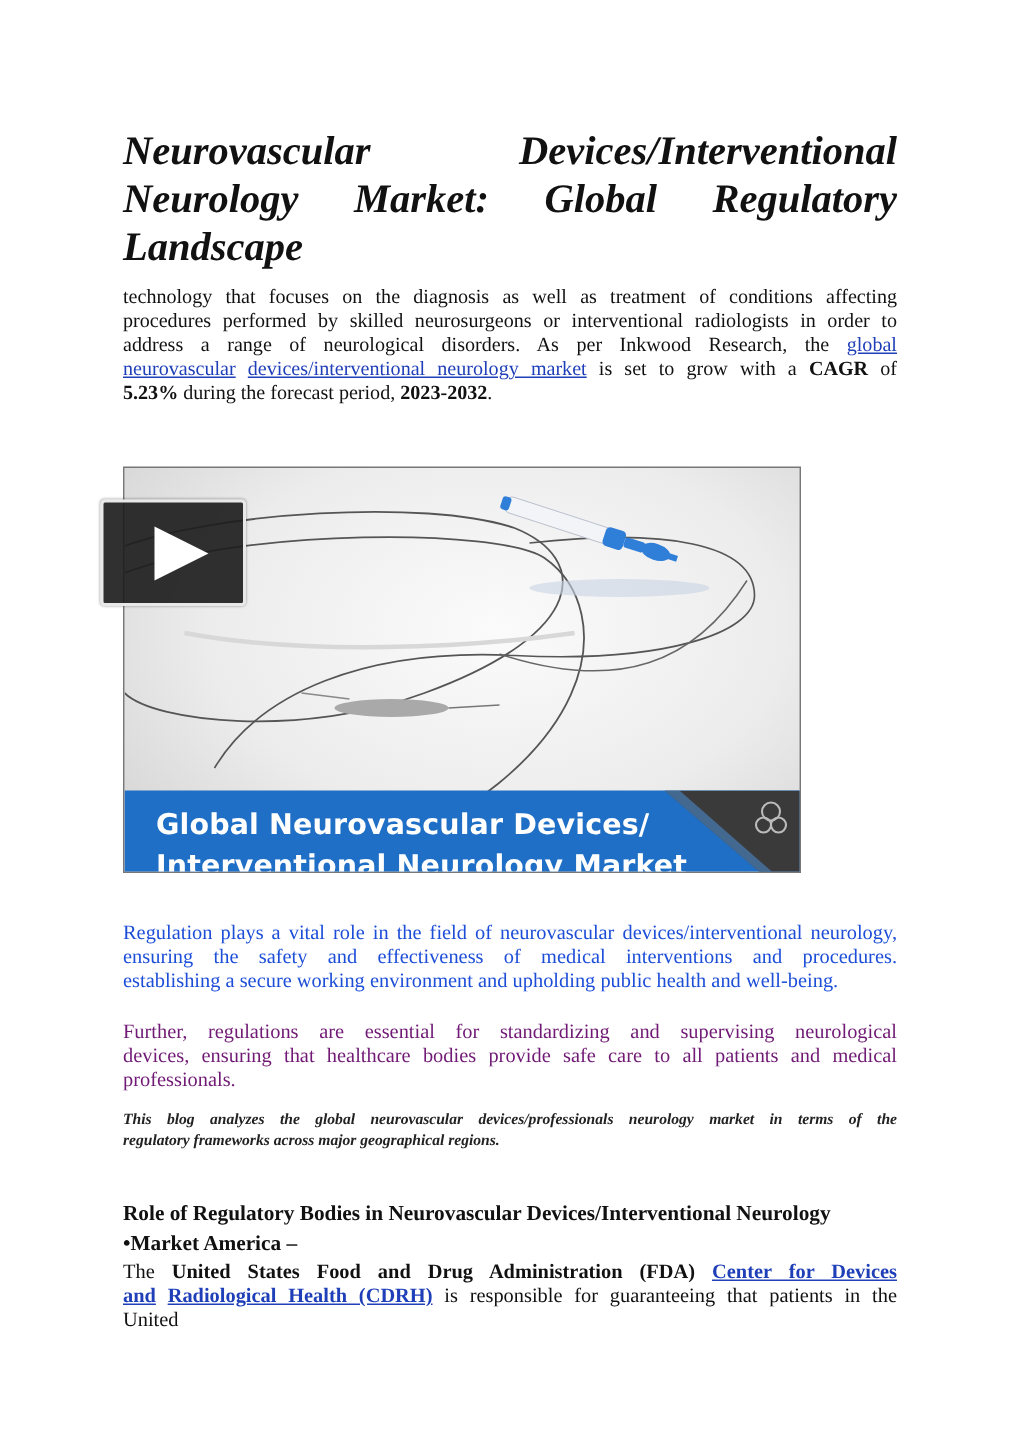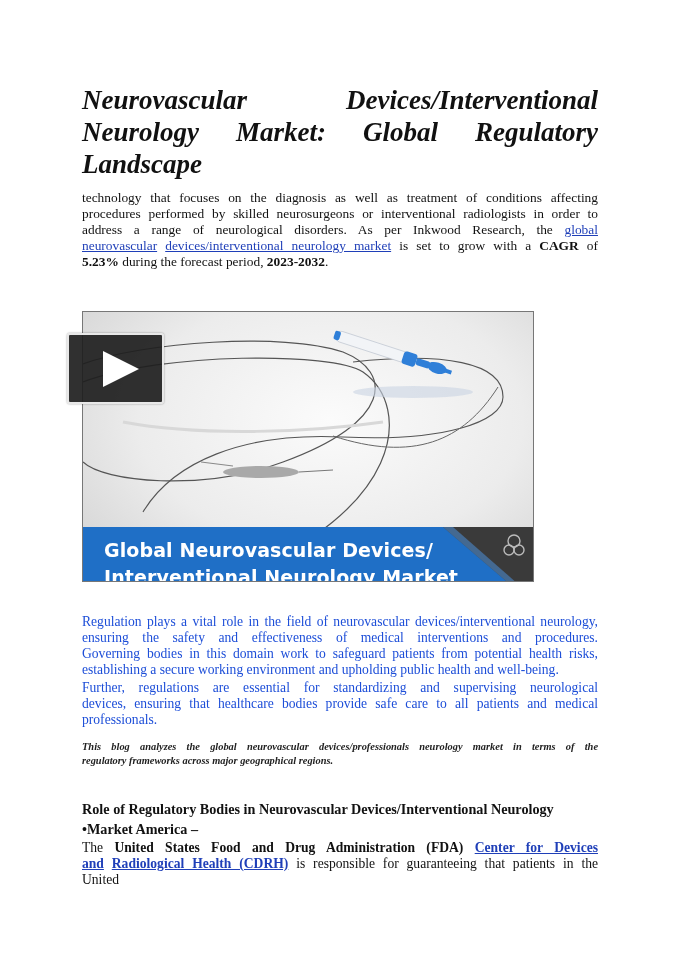--- a/index.html
+++ b/index.html
@@ -11,21 +11,21 @@
   h1.title .line { display: block; text-align: justify; text-align-last: justify; }
   h1.title .line.last { text-align-last: left; }
   .para { position: absolute; left: 82px; width: 516px; font-size: 13.4px; line-height: 16px;
           text-align: justify; }
   .para .ln { display: block; text-align: justify; text-align-last: justify; }
   .para .ln.end { text-align-last: left; }
   a.lnk { color: #1f3fb8; text-decoration: underline; }
   b { font-weight: bold; }
   .p1 { top: 190px; }
   .p2 { top: 598px; font-size: 13.6px; color: #1d4ed8; margin-top: 16px; }
-  .p3 { top: 680px; font-size: 13.6px; color: #1d4ed8; }
+  .p3 { top: 680px; font-size: 13.6px; color: #701a75; }
   .p4 { top: 740px; font-size: 10.4px; line-height: 14px; font-style: italic; font-weight: bold; color: #222; }
   .h2 { position: absolute; left: 82px; top: 801px; width: 516px; font-size: 14.2px; font-weight: bold; }
   .h3 { position: absolute; left: 82px; top: 821px; font-size: 14.2px; font-weight: bold; }
   .p5 { top: 840px; font-size: 13.6px; }
 
   
   .figure { position: absolute; left: 82px; top: 311px; width: 452px; height: 271px;
             overflow: hidden; border: 1px solid #777; box-sizing: border-box;
             background: radial-gradient(ellipse at 55% 40%, #fbfbfb 0%, #ececec 55%, #cfcfcf 100%); }
   .figure svg.scene { position: absolute; left: 0; top: 0; }
@@ -103,21 +103,20 @@
   </div>
 </div>
 
 <div class="play">
   <span class="tri"></span>
 </div>
 
 <div class="para p2">
   <span class="ln">Regulation plays a vital role in the field of neurovascular devices/interventional neurology,</span>
   <span class="ln">ensuring the safety and effectiveness of medical interventions and procedures.</span>
-  <span class="ln">Governing bodies in this domain work to safeguard patients from potential health risks,</span>
   <span class="ln end">establishing a secure working environment and upholding public health and well-being.</span>
 </div>
 
 <div class="para p3">
   <span class="ln">Further, regulations are essential for standardizing and supervising neurological</span>
   <span class="ln">devices, ensuring that healthcare bodies provide safe care to all patients and medical</span>
   <span class="ln end">professionals.</span>
 </div>
 
 <div class="para p4">

